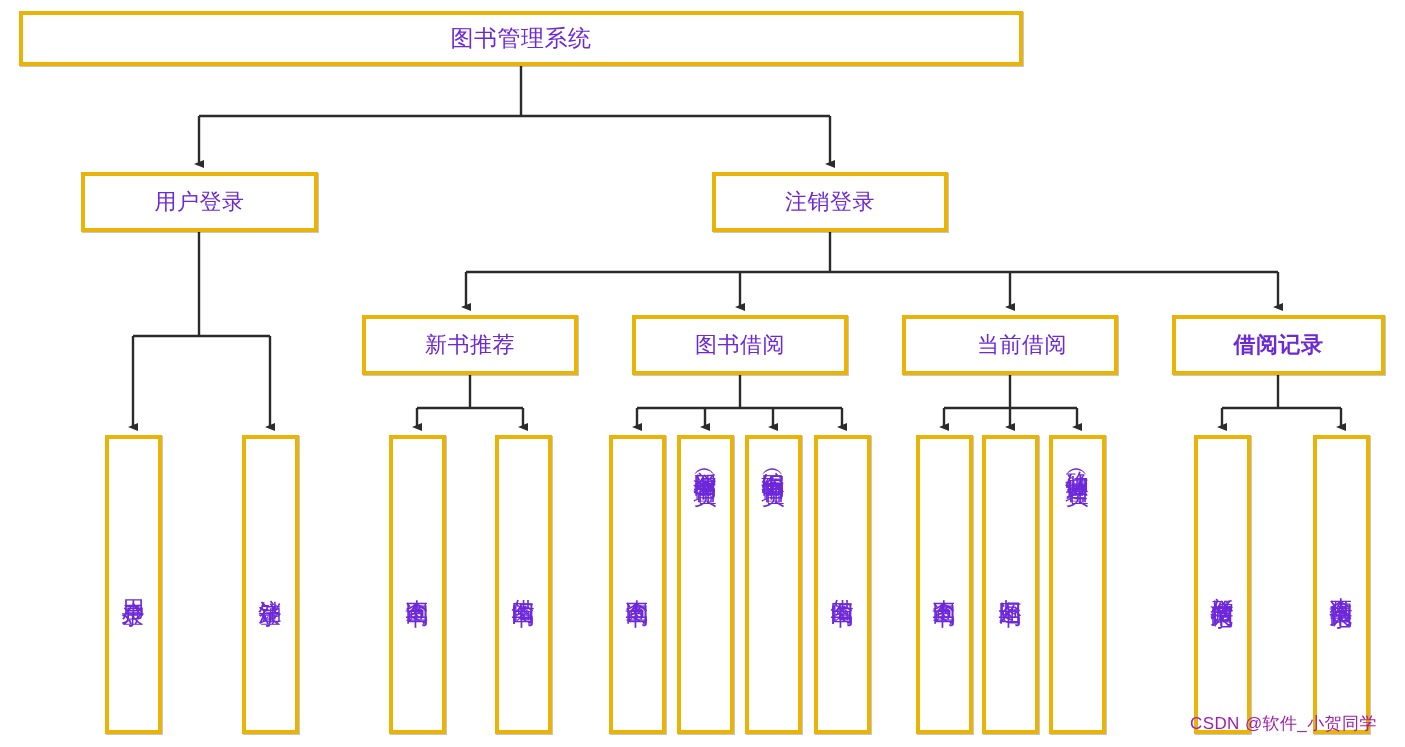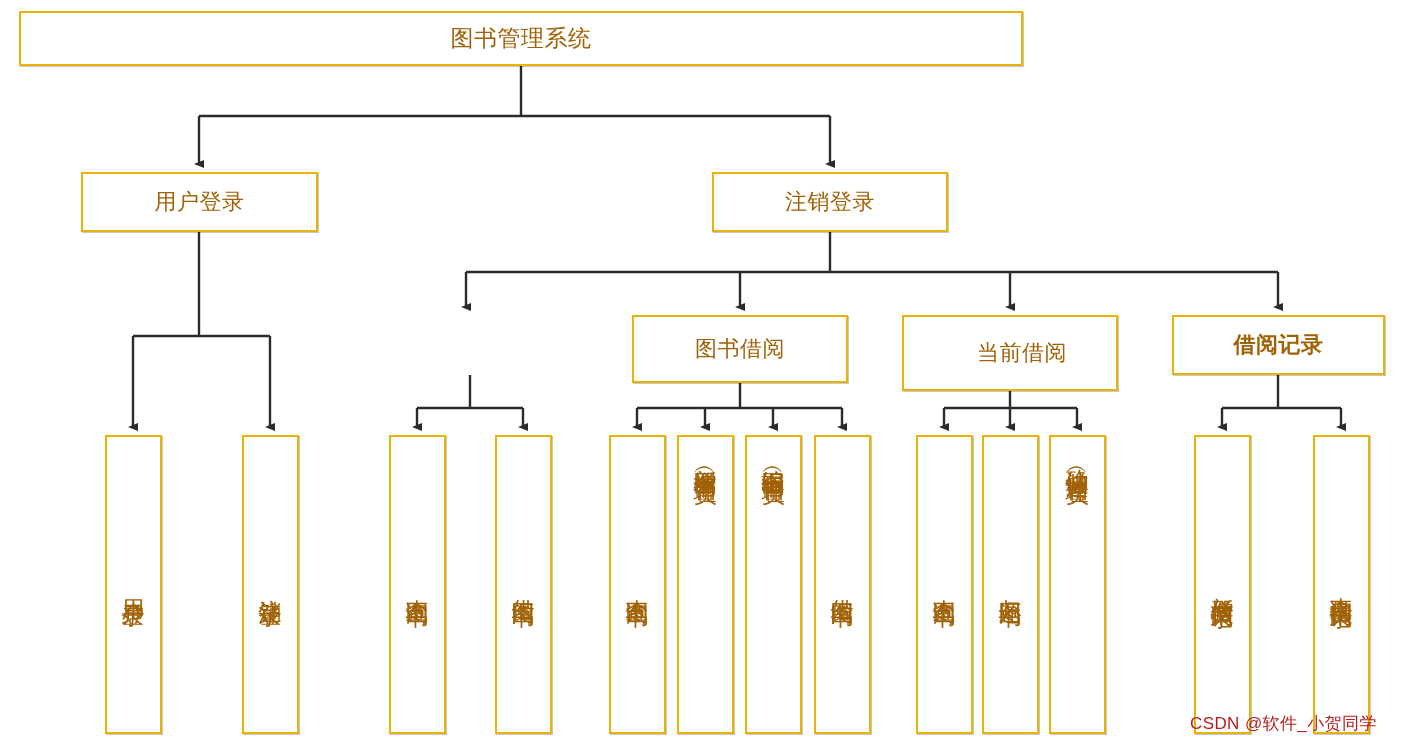--- a/index.html
+++ b/index.html
@@ -21,25 +21,25 @@
     left: 0;
     top: 0;
     width: 1405px;
     height: 747px;
     pointer-events: none;
   }
   .node {
     position: absolute;
     box-sizing: border-box;
     background: #ffffff;
-    border: 2px solid #eab308;
+    border: 4px solid #eab308;
     display: flex;
     align-items: center;
     justify-content: center;
-    color: #a16207;
+    color: #6d28d9;
     box-shadow: 1px 1px 0 rgba(0,0,0,0.22);
   }
   .node .lbl {
     display: block;
     text-align: center;
     line-height: 1.16;
     letter-spacing: 0.5px;
     white-space: nowrap;
   }
   .node.horiz .lbl {
@@ -63,21 +63,21 @@
   }
   .node.vert.center-text {
     align-items: center;
     padding-top: 0;
   }
   .watermark {
     position: absolute;
     left: 1190px;
     top: 712px;
     font-size: 17px;
-    color: #b91c1c;
+    color: #a21caf;
     font-family: "Liberation Sans", "DejaVu Sans", sans-serif;
     white-space: nowrap;
     letter-spacing: 0.4px;
   }
 </style>
 </head>
 <body>
 
 <div id="canvas">
 
@@ -136,26 +136,29 @@
   </div>
 
   <div class="node horiz" style="left:81px; top:172px; width:237px; height:60px;">
     <span class="lbl">用户登录</span>
   </div>
 
   <div class="node horiz" style="left:712px; top:172px; width:236px; height:60px;">
     <span class="lbl">注销登录</span>
   </div>
 
-
-  <div class="node horiz" style="left:632px; top:315px; width:216px; height:68px;">
+  <div class="node horiz" style="left:362px; top:315px; width:216px; height:60px;">
+    <span class="lbl">新书推荐</span>
+  </div>
+
+  <div class="node horiz" style="left:632px; top:315px; width:216px; height:60px;">
     <span class="lbl">图书借阅</span>
   </div>
 
-  <div class="node horiz" style="left:902px; top:315px; width:216px; height:76px;padding-left:24px;">
+  <div class="node horiz" style="left:902px; top:315px; width:216px; height:60px;padding-left:24px;">
     <span class="lbl">当前借阅</span>
   </div>
 
   <div class="node horiz" style="left:1172px; top:315px; width:213px; height:60px;font-weight:bold;">
     <span class="lbl">借阅记录</span>
   </div>
 
   <div class="node vert center-text" style="left:105px; top:435px; width:57px; height:299px;">
     <span class="lbl">用户登录</span>
   </div>

